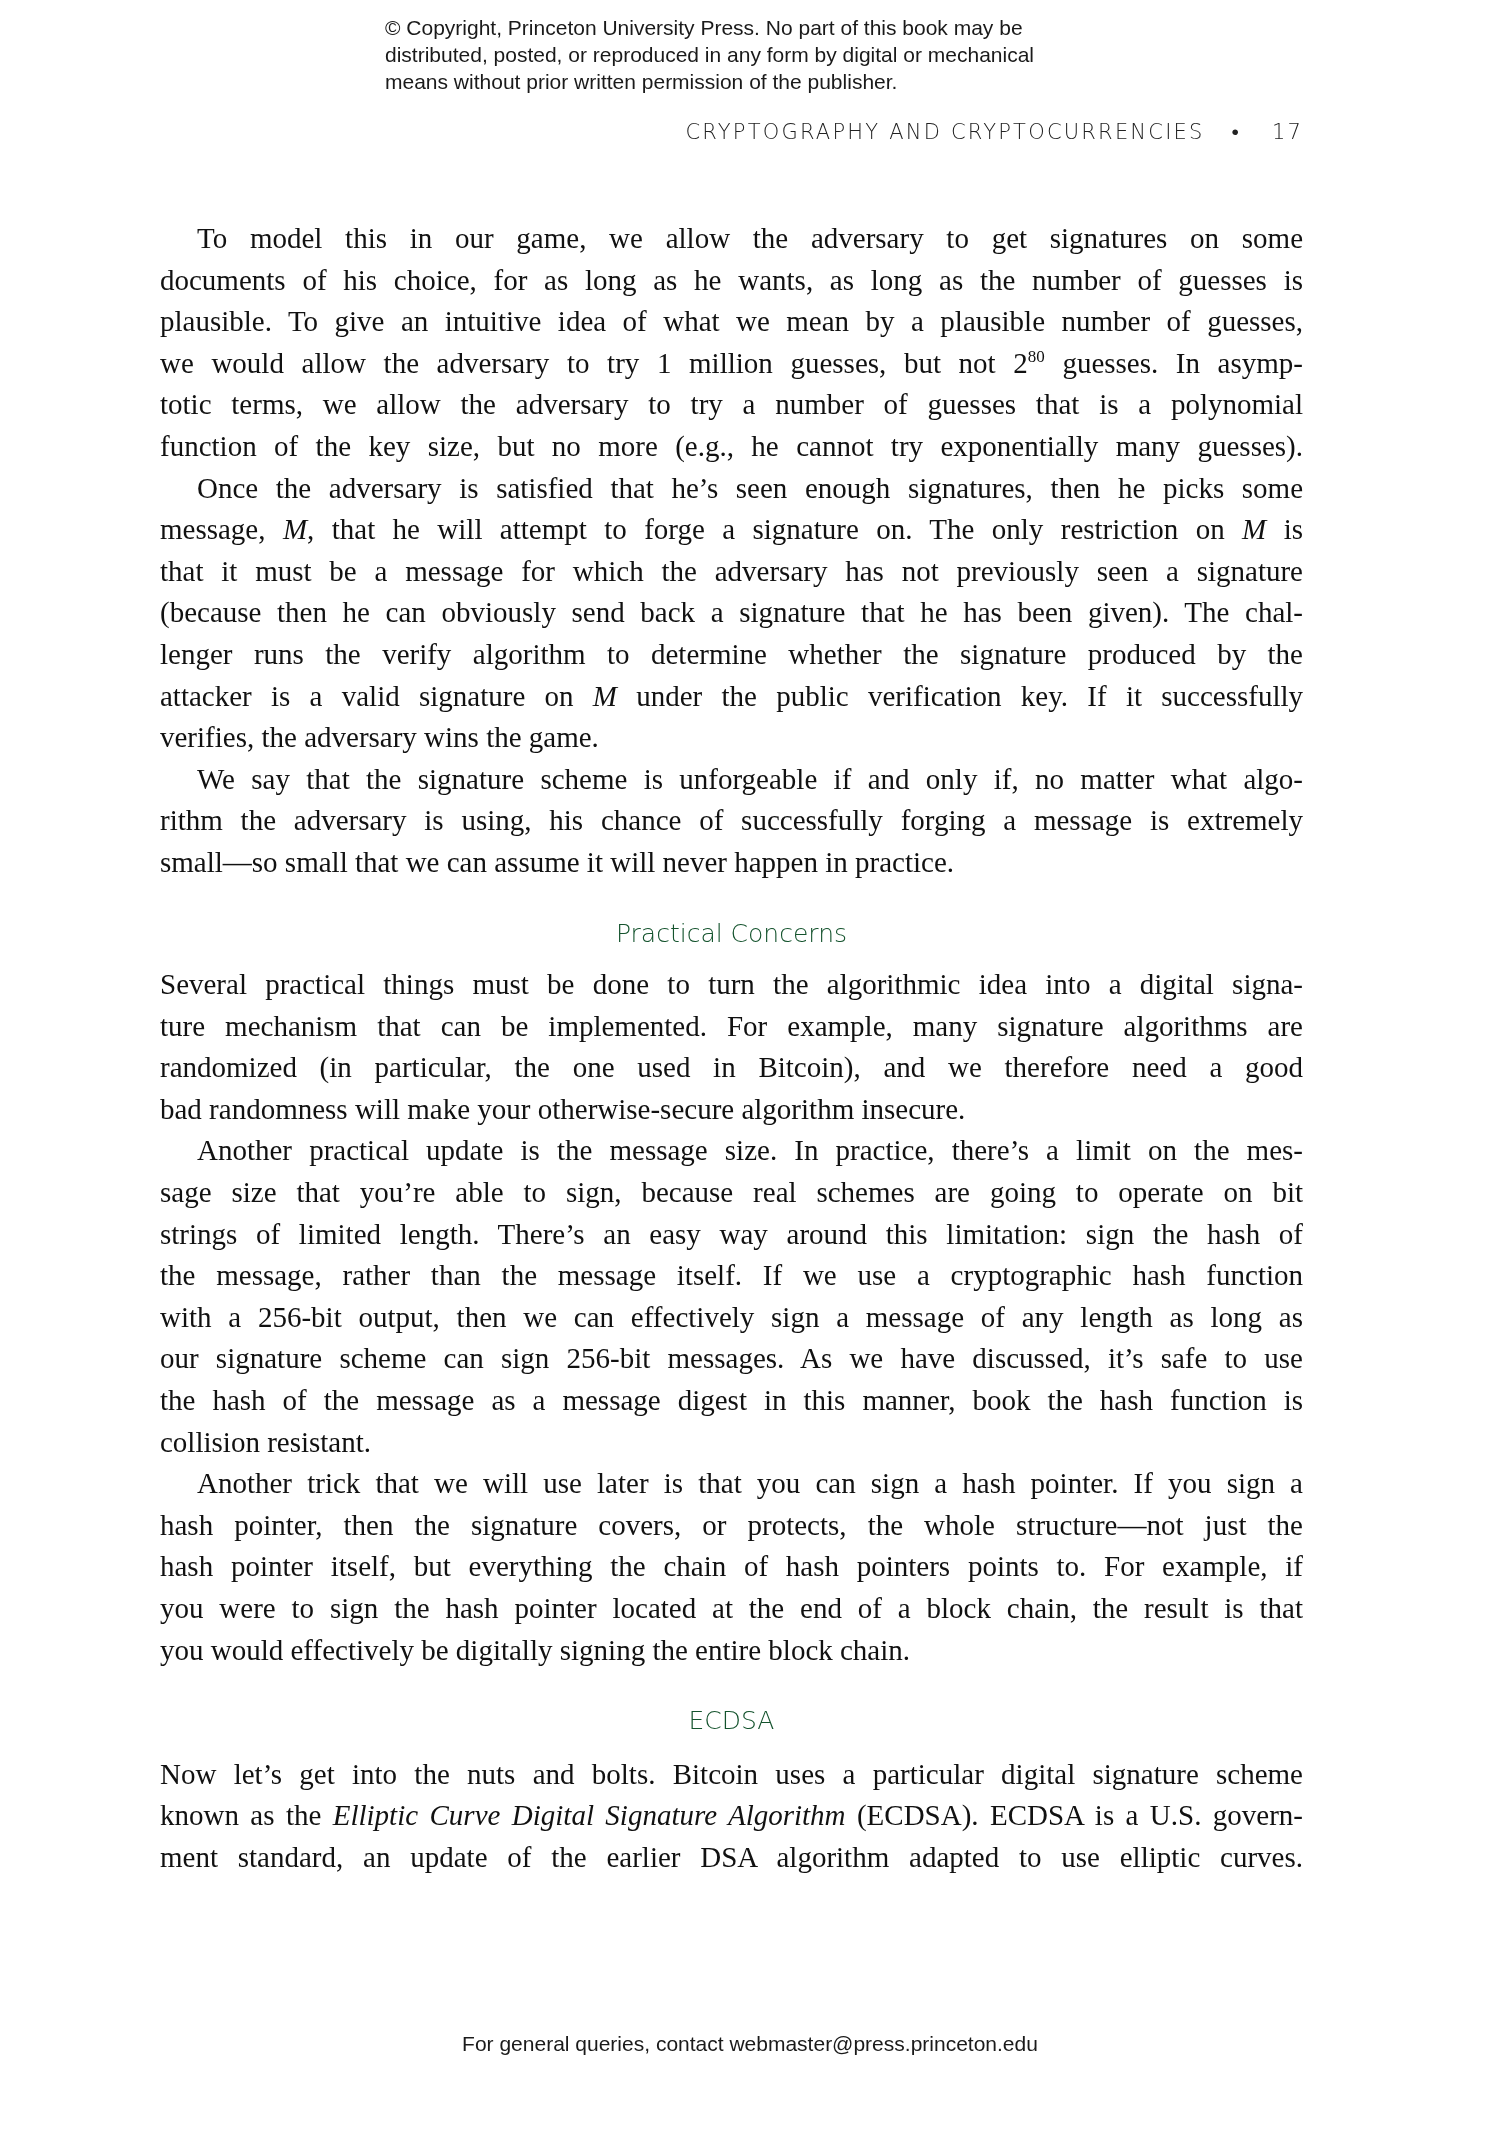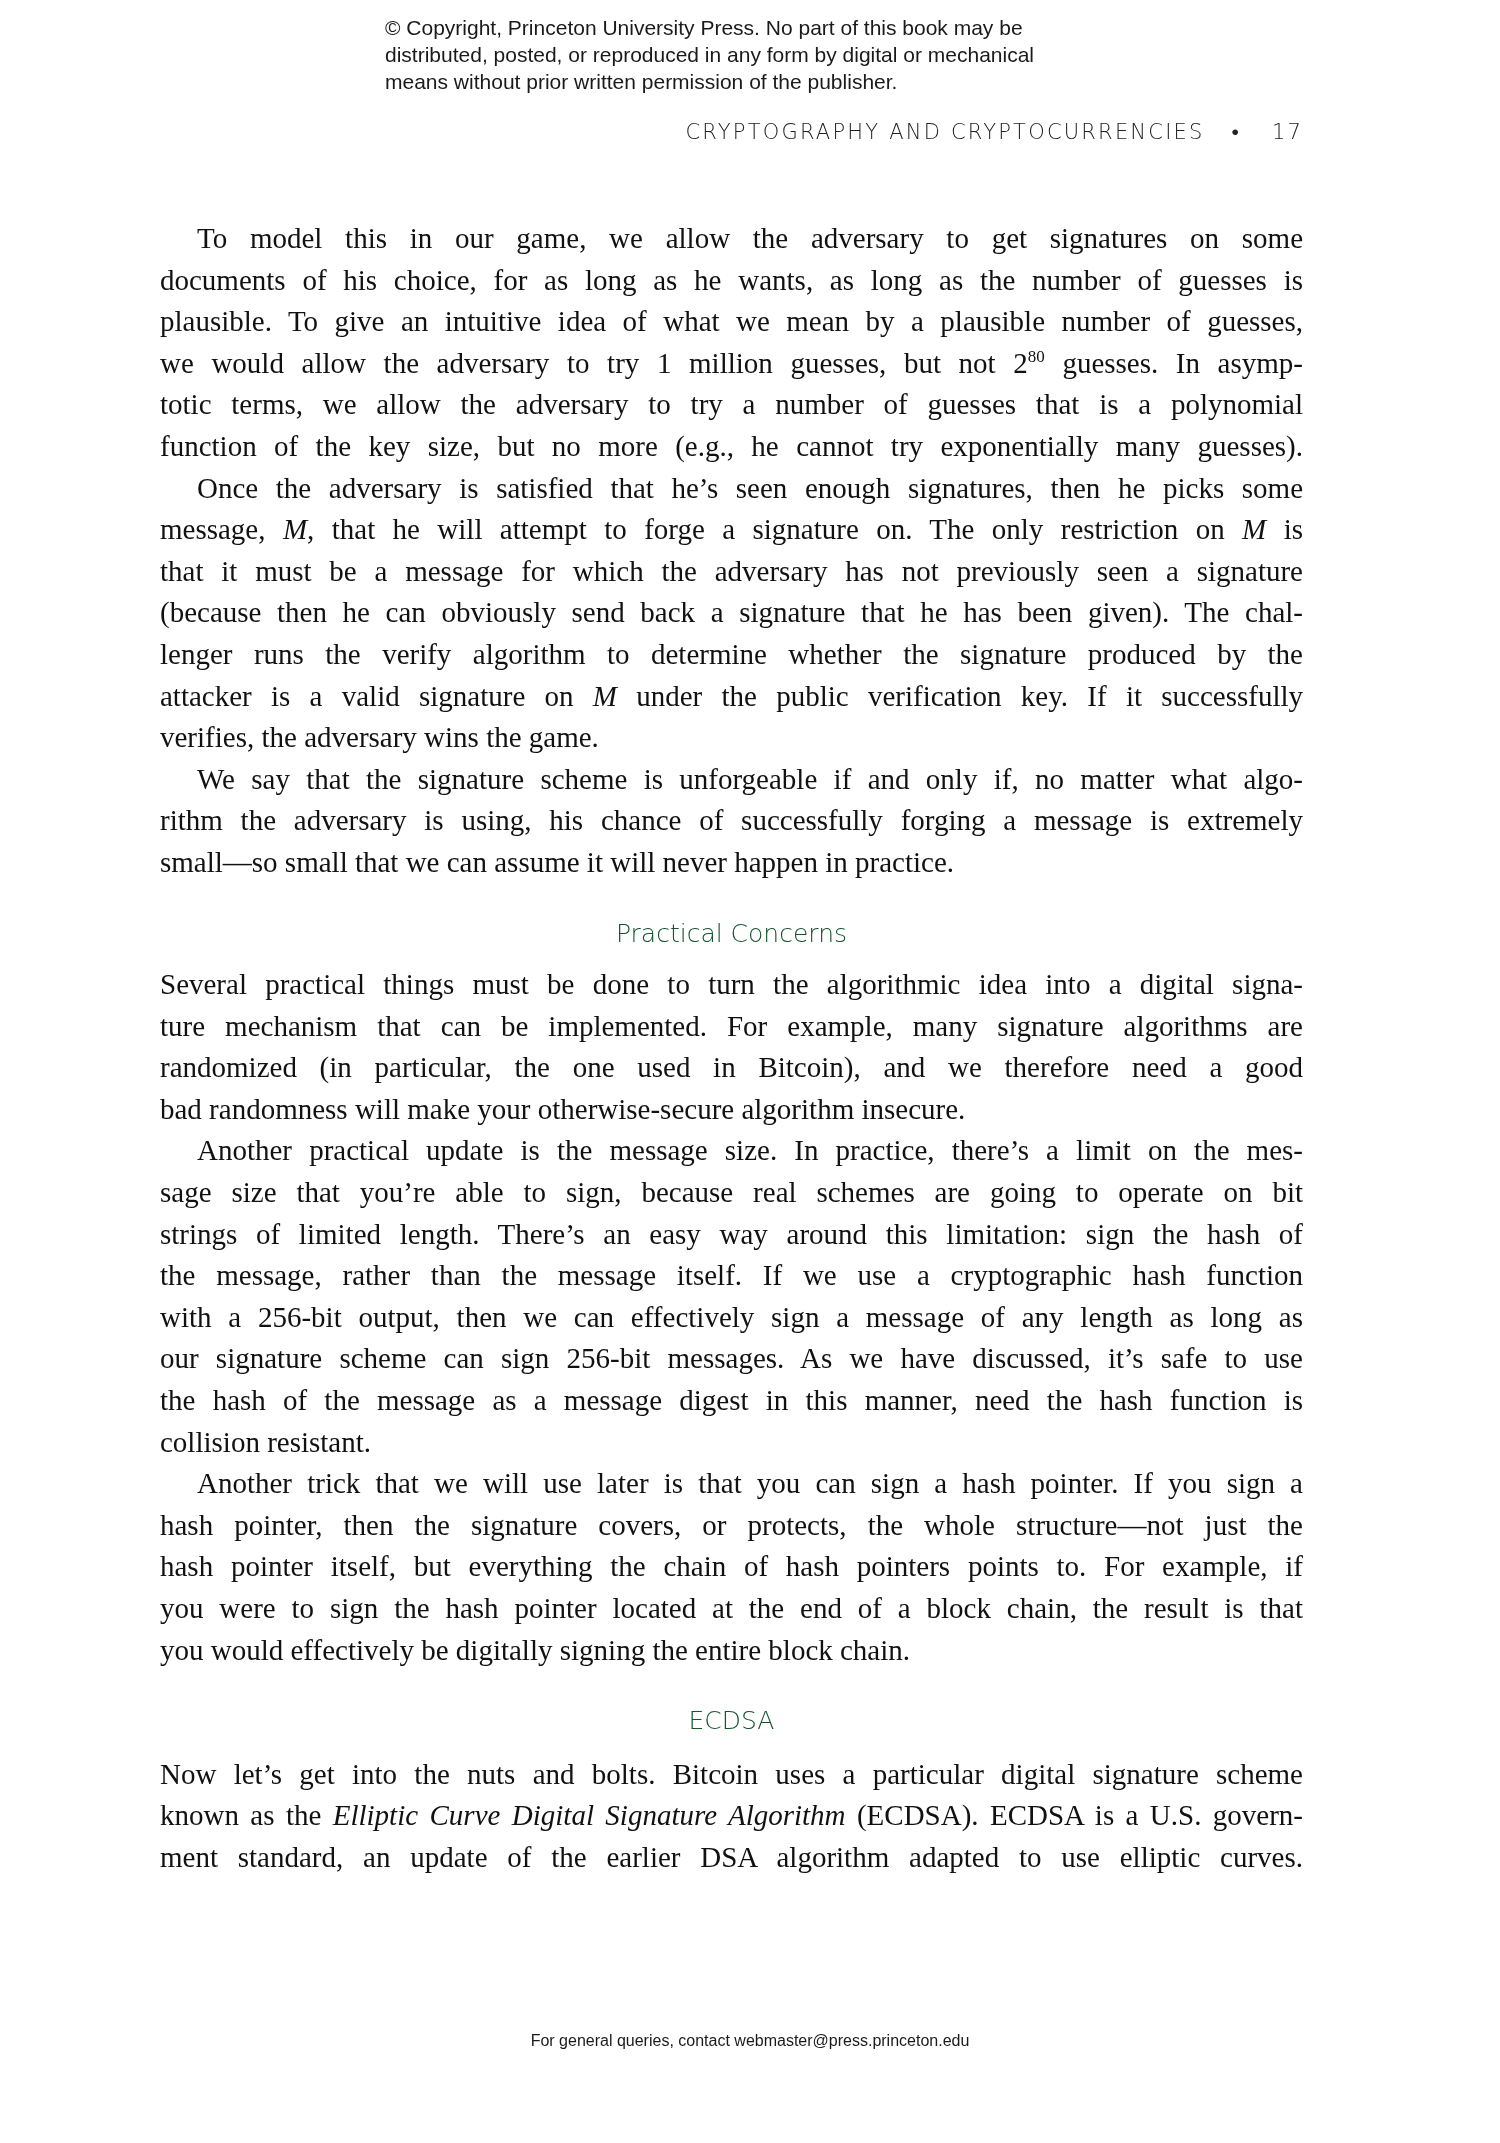--- a/index.html
+++ b/index.html
@@ -30,21 +30,21 @@
     height: 41.6px; line-height: 41.6px; color: #14532d; font-weight: 300;
   }
   .gap-before-heading { height: 29px; }
   .gap-after-heading { height: 10px; }
   .gap-ecdsa-before { height: 29px; }
   .gap-ecdsa-after { height: 12px; }
   sup { font-size: 17px; line-height: 0; vertical-align: 11px; }
   em { font-style: italic; }
   .footer {
     position: absolute; left: 0; width: 1500px; top: 2032px; text-align: center;
-    font-family: "Liberation Sans", sans-serif; font-size: 16px; color: #1a1a1a;
+    font-family: "Liberation Sans", sans-serif; font-size: 21px; color: #1a1a1a;
   }
 </style>
 </head>
 <body>
 
 <div class="copyright">
   <div>© Copyright, Princeton University Press. No part of this book may be</div>
   <div>distributed, posted, or reproduced in any form by digital or mechanical</div>
   <div>means without prior written permission of the publisher.</div>
 </div>
@@ -92,21 +92,21 @@
     <div class="line">randomized (in particular, the one used in Bitcoin), and we therefore need a good</div>
     <div class="line last">bad randomness will make your otherwise-secure algorithm insecure.</div>
   </div>
   <div>
     <div class="line indent">Another practical update is the message size. In practice, there’s a limit on the mes-</div>
     <div class="line">sage size that you’re able to sign, because real schemes are going to operate on bit</div>
     <div class="line">strings of limited length. There’s an easy way around this limitation: sign the hash of</div>
     <div class="line">the message, rather than the message itself. If we use a cryptographic hash function</div>
     <div class="line">with a 256-bit output, then we can effectively sign a message of any length as long as</div>
     <div class="line">our signature scheme can sign 256-bit messages. As we have discussed, it’s safe to use</div>
-    <div class="line">the hash of the message as a message digest in this manner, need the hash function is</div>
+    <div class="line">the hash of the message as a message digest in this manner, book the hash function is</div>
     <div class="line last">collision resistant.</div>
   </div>
   <div>
     <div class="line indent">Another trick that we will use later is that you can sign a hash pointer. If you sign a</div>
     <div class="line">hash pointer, then the signature covers, or protects, the whole structure—not just the</div>
     <div class="line">hash pointer itself, but everything the chain of hash pointers points to. For example, if</div>
     <div class="line">you were to sign the hash pointer located at the end of a block chain, the result is that</div>
     <div class="line last">you would effectively be digitally signing the entire block chain.</div>
   </div>
 

